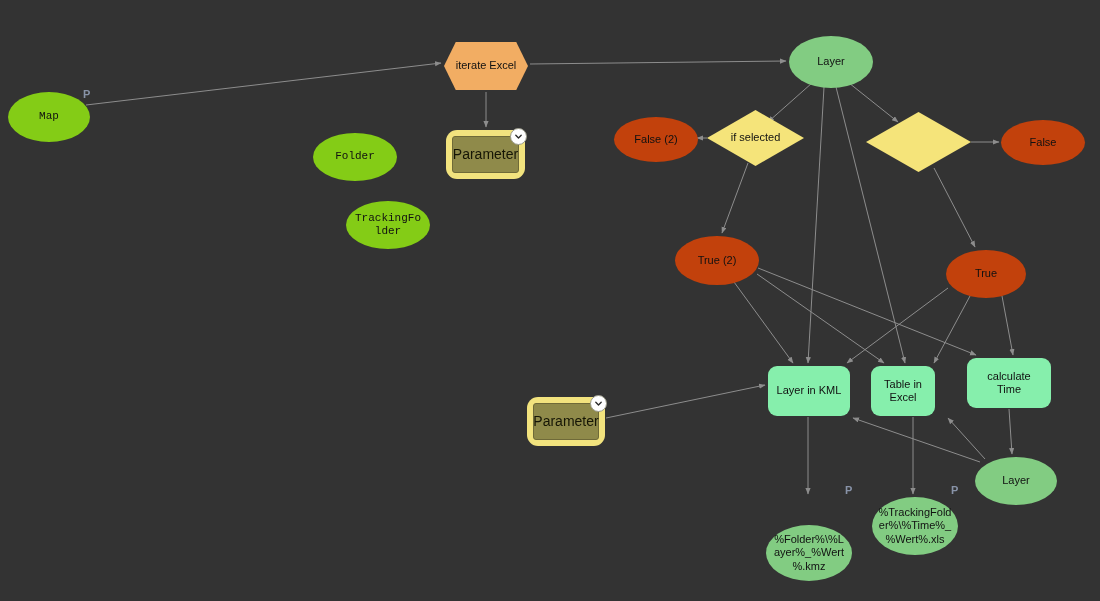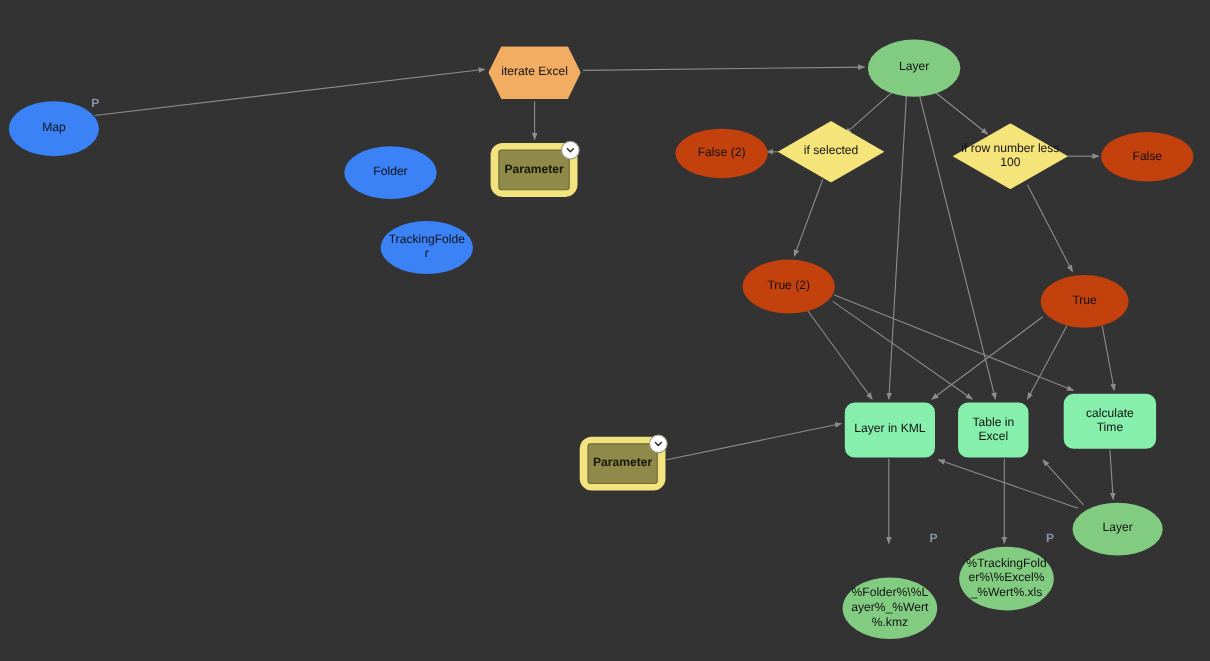--- a/index.html
+++ b/index.html
@@ -37,21 +37,21 @@
     text-align: center;
     color: #111111;
     font-size: 11px;
     line-height: 1.2;
     z-index: 5;
   }
   
   .ellipse {
     border-radius: 50%;
   }
-  .ellipse-blue   { background: #3b82f6; }
+  .ellipse-blue   { background: #84cc16; font-family: Liberation Mono, monospace; }
   .ellipse-blue-l { background: #c2410c; }
   .ellipse-green  { background: #82cc82; }
   .ellipse .label {
     padding: 0 6px;
     word-break: break-word;
   }
   
   .proc {
     background: #86efac;
     border-radius: 9px;
@@ -65,22 +65,22 @@
   }
   .param .inner {
     width: 100%;
     height: 100%;
     background: #8f8a4a;
     border: 1px solid #6f6a38;
     border-radius: 3px;
     display: flex;
     align-items: center;
     justify-content: center;
-    font-weight: bold;
-    font-size: 11px;
+    font-weight: normal;
+    font-size: 14px;
     color: #151505;
   }
   .param .badge {
     position: absolute;
     top: -2px;
     right: -2px;
     width: 15px;
     height: 15px;
     border-radius: 50%;
     background: #ffffff;
@@ -182,21 +182,20 @@
       </div>
       <div class="node diamond-wrap" style="left: 707px; top: 110px; width: 97px; height: 56px;">
         <div class="diamond-shape"></div>
         <div class="label">if selected</div>
       </div>
       <div class="node ellipse ellipse-blue-l" style="left: 614px; top: 117px; width: 84px; height: 45px;">
         <div class="label">False (2)</div>
       </div>
       <div class="node diamond-wrap" style="left: 866px; top: 112px; width: 105px; height: 60px;">
         <div class="diamond-shape"></div>
-        <div class="label">if row number less 100</div>
       </div>
       <div class="node ellipse ellipse-blue-l" style="left: 1001px; top: 120px; width: 84px; height: 45px;">
         <div class="label">False</div>
       </div>
       <div class="node ellipse ellipse-blue-l" style="left: 675px; top: 236px; width: 84px; height: 49px;">
         <div class="label">True (2)</div>
       </div>
       <div class="node ellipse ellipse-blue-l" style="left: 946px; top: 250px; width: 80px; height: 48px;">
         <div class="label">True</div>
       </div>
@@ -218,17 +217,17 @@
         <div class="label">calculate Time</div>
       </div>
       <div class="node ellipse ellipse-green" style="left: 975px; top: 457px; width: 82px; height: 48px;">
         <div class="label">Layer</div>
       </div>
       <div class="node ellipse ellipse-green" style="left: 766px; top: 525px; width: 86px; height: 56px;">
         <div class="label">%Folder%\%Layer%_%Wert%.kmz</div>
       </div>
       <div class="pmark" style="left: 845px; top: 484px;">P</div>
       <div class="node ellipse ellipse-green" style="left: 872px; top: 497px; width: 86px; height: 58px;">
-        <div class="label">%TrackingFolder%\%Excel%_%Wert%.xls</div>
+        <div class="label">%TrackingFolder%\%Time%_%Wert%.xls</div>
       </div>
       <div class="pmark" style="left: 951px; top: 484px;">P</div>
     </div>
 </div>
 
 </body></html>

